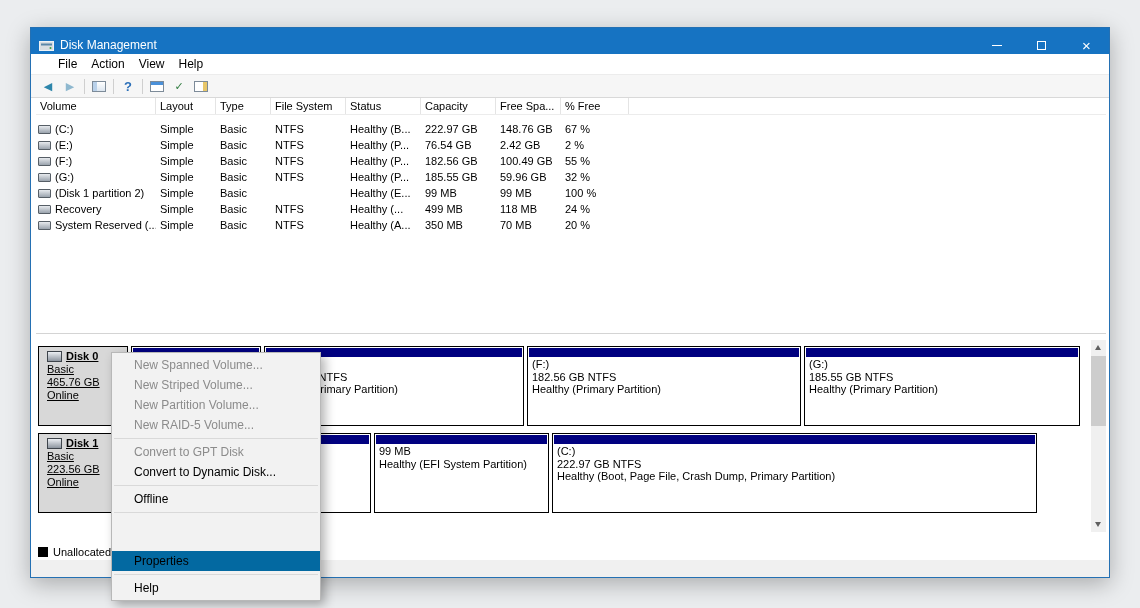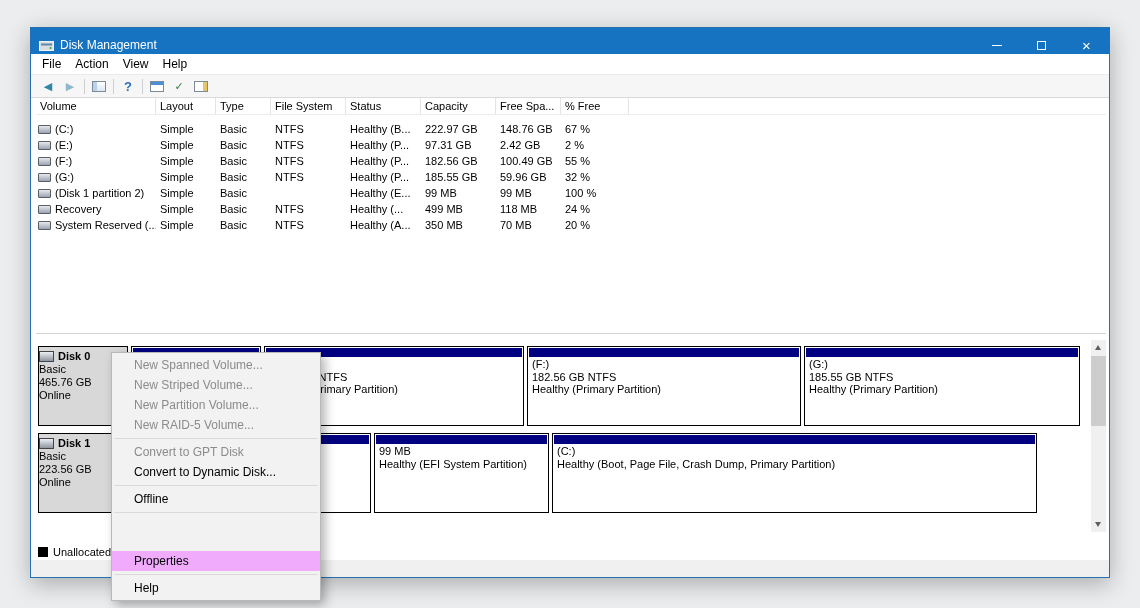--- a/index.html
+++ b/index.html
@@ -11,21 +11,21 @@
   
   .titlebar{position:absolute;top:0;left:0;right:0;height:34px;background:#1673c2;display:flex;align-items:center;padding-left:8px;color:#fff;font-size:12px;}
   .title-text{margin-left:6px;}
   .captions{margin-left:auto;display:flex;height:100%;}
   .cap-btn{width:45px;height:100%;display:flex;align-items:center;justify-content:center;}
   .glyph-min{width:10px;height:1px;background:#fff;}
   .glyph-max{width:9px;height:9px;border:1px solid #fff;}
   .glyph-close{font-size:15px;line-height:1;}
 
   
-  .menubar{position:absolute;top:26px;left:0;right:0;height:20px;background:#fff;display:flex;align-items:center;font-size:12px;padding-left:4px;}
+  .menubar{position:absolute;top:26px;left:0;right:0;height:20px;background:#fff;display:flex;align-items:center;font-size:12px;padding-left:20px;}
   .menu-item{padding:2px 7px;}
 
   
   .toolbar{position:absolute;top:46px;left:0;right:0;height:24px;background:#f6f6f6;border-top:1px solid #ececec;border-bottom:1px solid #d9d9d9;display:flex;align-items:center;padding-left:6px;}
   .tb-btn{width:22px;height:20px;display:flex;align-items:center;justify-content:center;}
   .tb-sep{width:1px;height:15px;background:#cfcfcf;margin:0 3px;}
   .arrow-back{color:#2e86ab;font-size:11px;}
   .arrow-fwd{color:#8fb8cf;font-size:11px;}
   .ico-tree{width:14px;height:11px;border:1px solid #7d8b99;background:linear-gradient(#ffffff,#dce6f0);position:relative;}
   .ico-tree::before{content:"";position:absolute;left:0;top:0;bottom:0;width:4px;background:#b9d1ea;}
@@ -44,21 +44,21 @@
   .cf{flex:1;border-right:none;}
   .lv-body{padding-top:6px;}
   .lv-row{display:flex;height:16px;align-items:center;}
   .cell{padding:0 4px;white-space:nowrap;overflow:hidden;}
   .cell.c0{display:flex;align-items:center;padding-left:2px;}
   .vol-ico{display:inline-block;width:13px;height:9px;margin-right:4px;background:linear-gradient(#e7eaee,#9aa3ad);border:1px solid #565e66;border-radius:1px;flex:none;}
 
   
   .graph{position:absolute;top:312px;left:5px;width:1070px;height:221px;background:#fff;}
   .disk-row{position:absolute;left:2px;display:flex;gap:3px;height:80px;}
-  .disk-label{width:90px;background:#d8d8d8;border:1px solid #000;padding:3px 0;font-size:11px;line-height:13px;}
+  .disk-label{width:90px;background:#d8d8d8;border:1px solid #000;padding:3px 8px;font-size:11px;line-height:13px;text-decoration:underline;}
   .disk-name{font-weight:bold;display:flex;align-items:center;gap:4px;}
   .disk-ico{width:15px;height:11px;background:linear-gradient(#eceff3,#8d959f);border:1px solid #3e444b;flex:none;}
   .partition{border:1px solid #000;background:#fff;flex:none;}
   .pbar{height:9px;background:#000080;margin:1px;}
   .pbody{padding:0 4px;font-size:11px;line-height:12.5px;}
   .pbody div{white-space:nowrap;overflow:hidden;}
   .pbody div:empty{display:none;}
   .legend{position:absolute;left:2px;top:206px;display:flex;align-items:center;gap:5px;font-size:11px;}
   .swatch{width:10px;height:10px;background:#000;flex:none;}
 
@@ -67,21 +67,21 @@
   .sb-up{position:absolute;top:5px;left:4px;width:0;height:0;border-left:3.5px solid transparent;border-right:3.5px solid transparent;border-bottom:5px solid #606060;}
   .sb-down{position:absolute;bottom:5px;left:4px;width:0;height:0;border-left:3.5px solid transparent;border-right:3.5px solid transparent;border-top:5px solid #606060;}
   .sb-thumb{position:absolute;top:16px;left:0;width:15px;height:70px;background:#cdcdcd;}
 
   .footer{position:absolute;left:0;right:0;bottom:0;height:17px;background:#f0f0f0;}
 
   
   .ctx{position:absolute;left:80px;top:324px;width:210px;background:#f2f2f2;border:1px solid #b8b8b8;box-shadow:4px 4px 10px rgba(0,0,0,.3);padding:2px 0;z-index:50;font-size:12px;}
   .ctx-item{height:20px;line-height:20px;padding-left:22px;white-space:nowrap;overflow:hidden;}
   .ctx-item.disabled{color:#8b8b8b;}
-  .ctx-item.hl{background:#f0abfc;margin-top:38px;}
+  .ctx-item.hl{background:#0369a1;margin-top:38px;}
   .ctx-sep{height:1px;background:#d9d9d9;margin:3px 2px;}
 </style>
 </head>
 <body>
 
 <div class="window">
 
   <div class="titlebar">
     <svg width="15" height="13">
       <rect x="0.5" y="2.5" width="14" height="9" fill="#d8dde2" stroke="#eef2f5"></rect>
@@ -166,21 +166,21 @@
 
       <div class="lv-row">
         <div class="cell c0">
             <span class="vol-ico"></span>
             <span>(E:)</span>
           </div>
         <div class="cell c1">Simple</div>
         <div class="cell c2">Basic</div>
         <div class="cell c3">NTFS</div>
         <div class="cell c4">Healthy (P...</div>
-        <div class="cell c5">97.31 GB</div>
+        <div class="cell c5">76.54 GB</div>
         <div class="cell c6">2.42 GB</div>
         <div class="cell c7">2 %</div>
       </div>
 
       <div class="lv-row">
         <div class="cell c0">
             <span class="vol-ico"></span>
             <span>(F:)</span>
           </div>
         <div class="cell c1">Simple</div>
@@ -320,20 +320,21 @@
         <div class="pbody">
 
           <div>99 MB</div>
           <div>Healthy (EFI System Partition)</div>
         </div>
       </div>
       <div class="partition" style="width:485px;">
         <div class="pbar"></div>
         <div class="pbody">
           <div>(C:)</div>
+          <div>222.97 GB NTFS</div>
           <div>Healthy (Boot, Page File, Crash Dump, Primary Partition)</div>
         </div>
       </div>
     </div>
 
     <div class="legend">
       <span class="swatch"></span>
       <span>Unallocated</span>
     </div>
 

